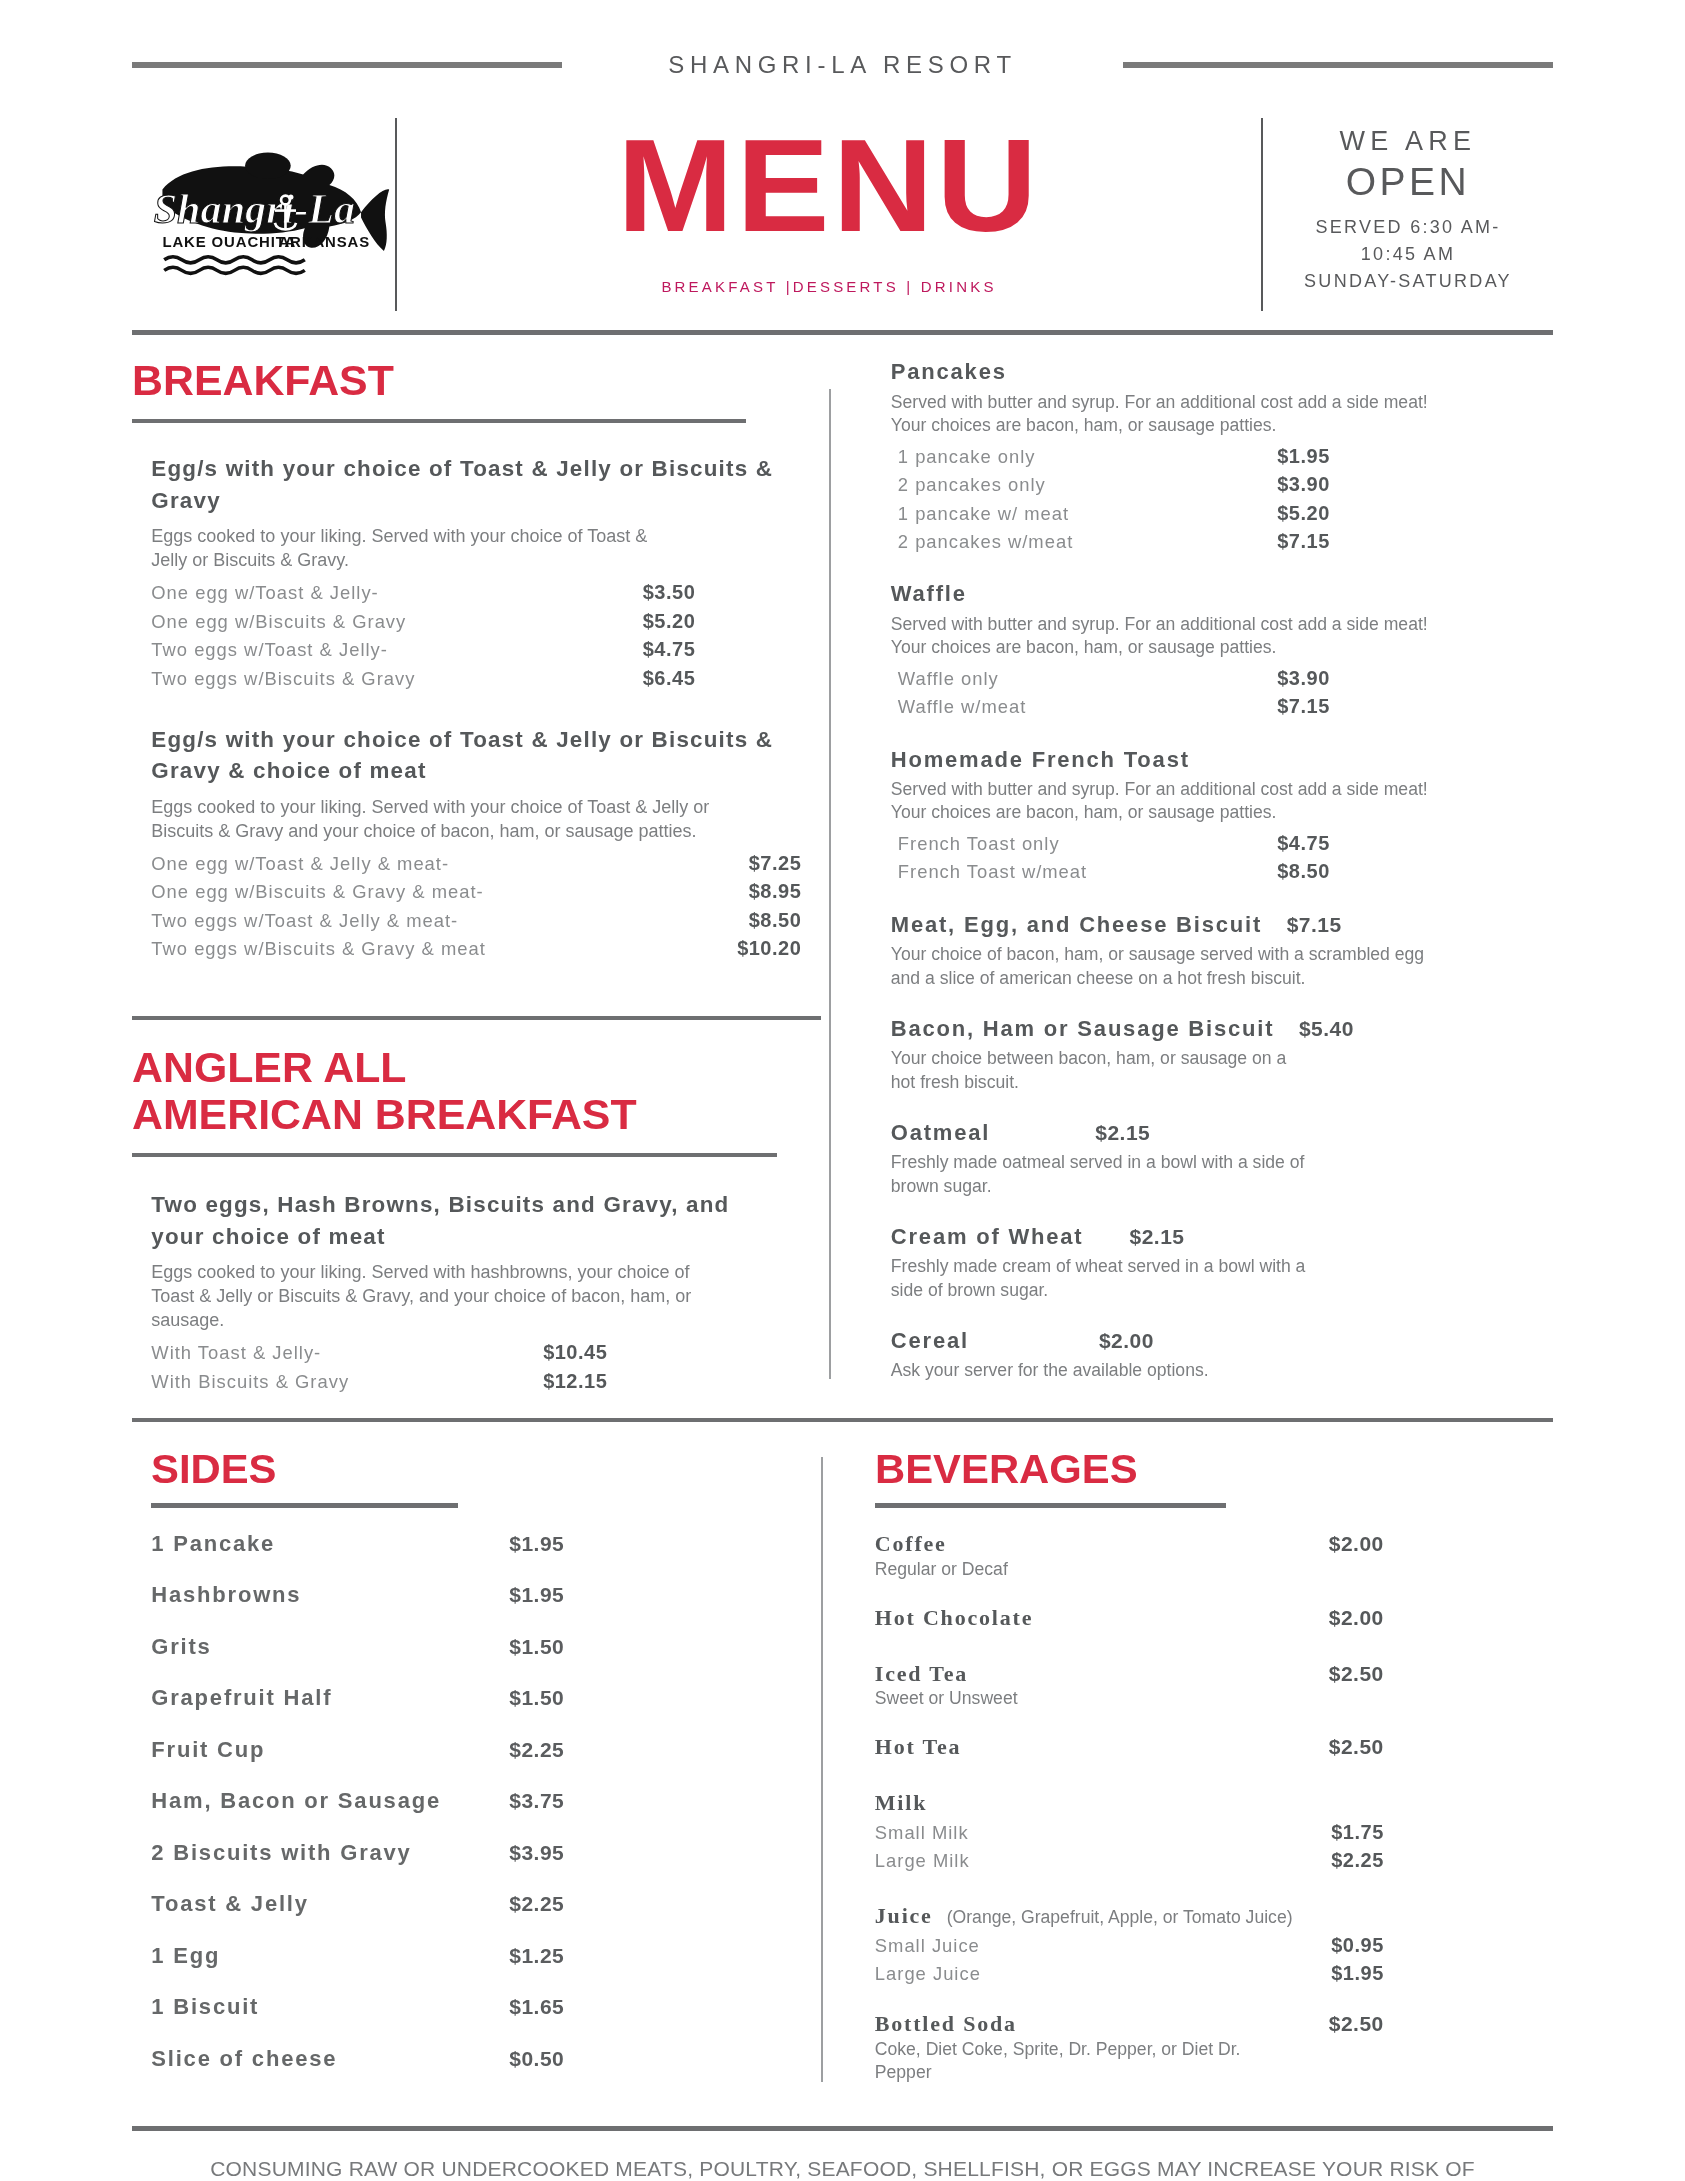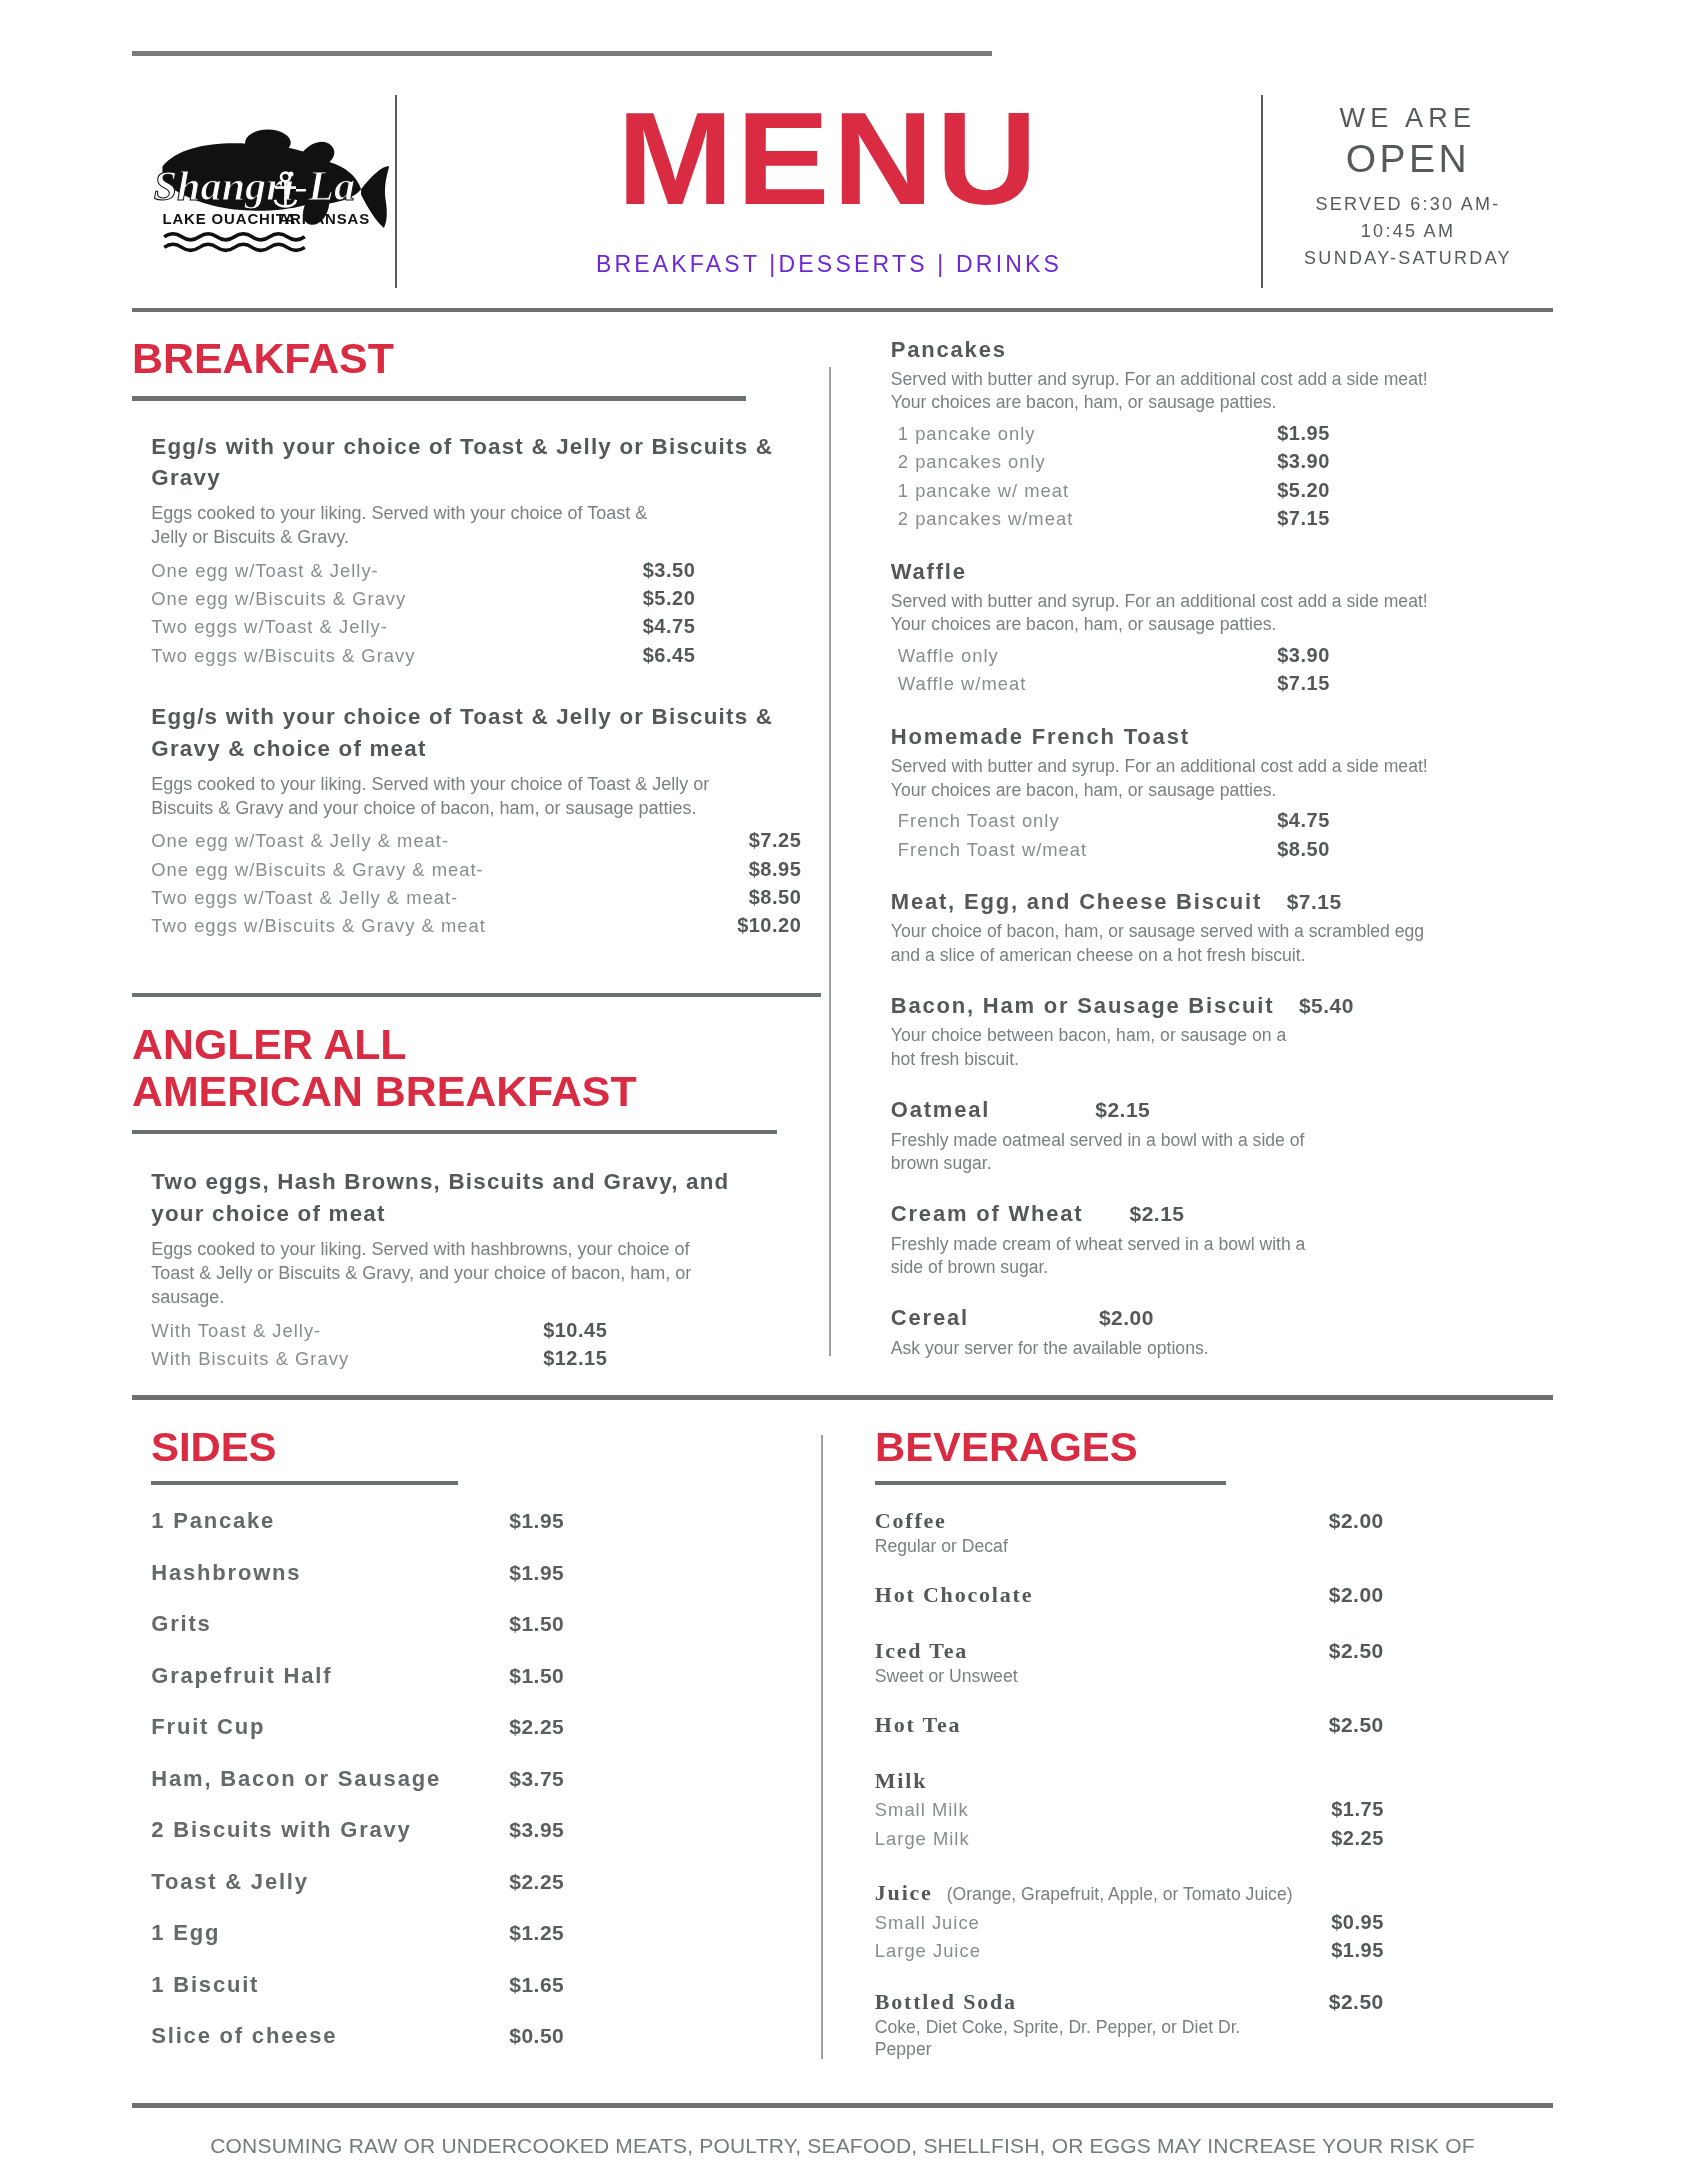--- a/index.html
+++ b/index.html
@@ -80,23 +80,23 @@
     font-size: 132px;
     line-height: 0.94;
     font-weight: 700;
     color: #d92b42;
     letter-spacing: 2.6px;
     font-family: "Liberation Sans", sans-serif;
     transform: scaleX(1.06);
   }
   .menu-sub {
     margin-top: 30px;
-    font-size: 23px;
+    font-size: 15px;
     letter-spacing: 3.2px;
-    color: #6d28d9;
+    color: #be185d;
     white-space: nowrap;
   }
 
   .open-cell {
     flex: 0 0 290px;
     display: flex;
     flex-direction: column;
     align-items: center;
     justify-content: center;
     color: #58595b;
@@ -307,20 +307,21 @@
   }
 </style>
 </head>
 <body>
 
 <div class="page">
 
   <div class="header">
     <div class="header-top">
       <div class="hrule-left"></div>
+      <div class="resort-name">SHANGRI-LA RESORT</div>
       <div class="hrule-right"></div>
     </div>
 
     <div class="header-main">
       <div class="logo-cell">
         <svg class="logo-box" viewBox="0 0 290 165">
           <g fill="#111111">
 
             <path d="M30 62 C48 40 86 34 126 36 C150 37 172 39 190 45
                      C200 34 214 30 222 38 C228 44 226 52 220 57

